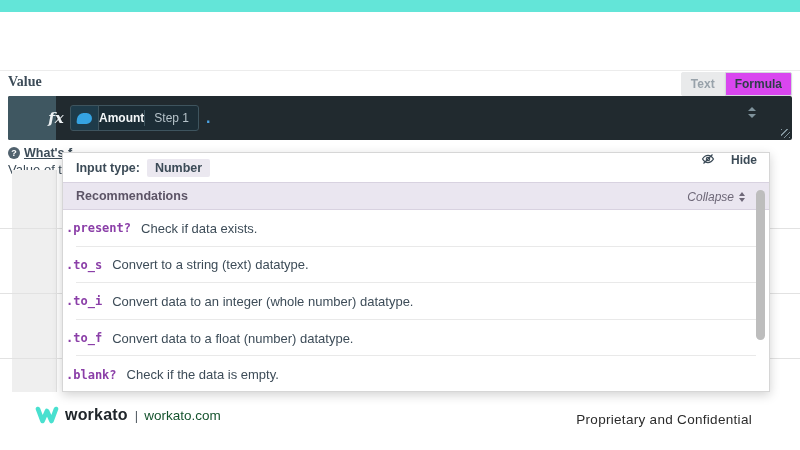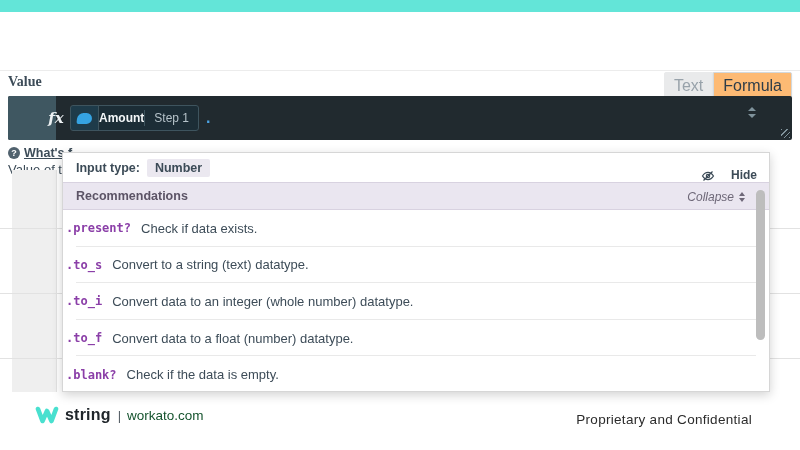--- a/index.html
+++ b/index.html
@@ -8,23 +8,23 @@
     position: relative; width: 800px; height: 450px; overflow: hidden;
     background: #ffffff; font-family: "Liberation Sans", sans-serif;
     color: #3d4c58;
   }
   
   .topbar { position:absolute; top:0; left:0; width:800px; height:12px; background:#63e5d8; }
 
   
   .value-row-line { position:absolute; top:70px; left:0; width:800px; height:1px; background:#ececec; }
   .value-label { position:absolute; top:74px; left:8px; font-size:14px; font-weight:bold; color:#3d4c58;font-family:Liberation Serif, serif; }
-  .toggle { position:absolute; top:72px; right:8px; display:flex; font-size:16px; font-weight:normal;align-items:center; }
+  .toggle { position:absolute; top:72px; right:8px; display:flex; font-size:12px; font-weight:bold;align-items:center; }
   .toggle-text { background:#e9eaeb; color:#98a2aa; border:1px solid #e9eaeb; padding:4px 9px; border-radius:2px 0 0 2px; font:inherit; cursor:pointer; }
-  .toggle-formula { background:#fdba74; color:#2e3d49; border:1px solid #d3d8db; padding:4px 9px; border-radius:0 2px 2px 0; font:inherit; cursor:pointer; box-shadow:0 1px 2px rgba(0,0,0,.08); }
+  .toggle-formula { background:#d946ef; color:#2e3d49; border:1px solid #d3d8db; padding:4px 9px; border-radius:0 2px 2px 0; font:inherit; cursor:pointer; box-shadow:0 1px 2px rgba(0,0,0,.08); }
 
   
   .formula-bar { position:absolute; top:96px; left:8px; width:784px; height:44px; background:#212a2f; border-radius:2px; display:flex; align-items:center; z-index:4; }
   .fx-box { width:46px; height:44px; background:#3f5761; border-radius:2px 0 0 2px; color:#eef2f4; display:flex; align-items:center; justify-content:center; font-family:"DejaVu Serif", serif; font-style:italic; font-weight:bold; font-size:15px; flex:none;padding-left:48px; }
   .datapill { display:flex; align-items:center; height:26px; margin-left:14px; background:#1c2d36; border:1px solid #3e545e; border-radius:3px; overflow:hidden; }
   .pill-icon-wrap { width:28px; height:26px; display:flex; align-items:center; justify-content:center; background:rgba(53,163,226,0.12); border-right:1px solid #3e545e; }
   .pill-icon { width:15px; height:11px; background:#35a3e2; border-radius:6px 6px 5px 2px; transform:skewX(-6deg); }
   .pill-name { color:#f4f7f8; font-weight:bold; font-size:12px; padding:0 0; }
   .pill-sep { width:1px; height:16px; background:#3e545e; }
   .pill-step { color:#b6c3ca; font-size:12px; padding:0 9px; }
@@ -41,21 +41,21 @@
   .bg-help a { color:#3d4c58; font-size:12.5px; font-weight:bold; text-decoration:underline; }
   .bg-value-of { position:absolute; top:162px; left:8px; z-index:1; font-size:13px; color:#3d4c58; white-space:nowrap; }
   .bg-strip { position:absolute; top:170px; left:12px; width:45px; height:222px; background:#efefef; border-right:1px solid #e2e2e2; z-index:1; }
   .bg-line { position:absolute; left:0; width:800px; height:1px; background:#e2e2e2; z-index:1; }
 
   
   .dropdown { position:absolute; top:152px; left:62px; width:708px; height:240px; background:#ffffff; border:1px solid #d6d6d6; box-shadow:0 3px 10px rgba(0,0,0,0.18); z-index:5; }
   .dd-header { position:relative; height:29px; display:flex; align-items:center; padding-left:13px; }
   .dd-header .lbl { font-size:12.5px; font-weight:bold; color:#3c4b57; }
   .dd-type-chip { font-size:12.5px; font-weight:bold; color:#3c4b57; background:#ebe8f0; padding:2px 8px; margin-left:7px; border-radius:2px; }
-  .hide-btn { position:absolute; right:12px; top:0; height:29px; display:flex; align-items:flex-end; gap:16px; background:none; border:none; cursor:pointer; font-family:inherit; }
+  .hide-btn { position:absolute; right:12px; top:0; height:29px; display:flex; align-items:flex-start; gap:16px; background:none; border:none; cursor:pointer; font-family:inherit; }
   .hide-btn span { font-size:12px; font-weight:bold; color:#3c4b57; }
   .recs-bar { position:relative; height:28px; background:#eae6f0; border-top:1px solid #d8d2e0; border-bottom:1px solid #d8d2e0; display:flex; align-items:center; padding-left:13px; }
   .recs-bar .recs-lbl { font-size:12.5px; font-weight:bold; color:#5c5466; }
   .collapse-btn { position:absolute; right:24px; top:0; height:28px; display:flex; align-items:center; gap:5px; background:none; border:none; cursor:pointer; font-family:inherit; }
   .collapse-btn span { font-size:12px; font-style:italic; color:#6e6878; }
   .chev-col { display:flex; flex-direction:column; gap:2px; align-items:center; }
   .chev-col i { width:0; height:0; border-left:3.5px solid transparent; border-right:3.5px solid transparent; }
   .chev-col .up { border-bottom:4px solid #6e6878; }
   .chev-col .down { border-top:4px solid #6e6878; }
   .dd-list { position:absolute; top:57px; left:0; right:0; bottom:0; }
@@ -161,19 +161,19 @@
         <span class="dd-desc">Check if the data is empty.</span>
       </div>
     </div>
     <div class="dd-scrollbar"></div>
   </div>
 
   <div class="footer-left">
     <svg class="w-logo" width="24" height="18" viewBox="0 0 24 18" fill="none" stroke="#49e0cf" stroke-width="4.6" stroke-linecap="round" stroke-linejoin="round">
       <path d="M3 3 L7.5 15 L12 5 L16.5 15 L21 3"></path>
     </svg>
-    <span class="brand">string</span>
+    <span class="brand">workato</span>
     <span class="brand-sep">|</span>
     <span class="site">workato.com</span>
   </div>
   <div class="footer-right">Proprietary and Confidential</div>
 
 </div>
 
 </body></html>

